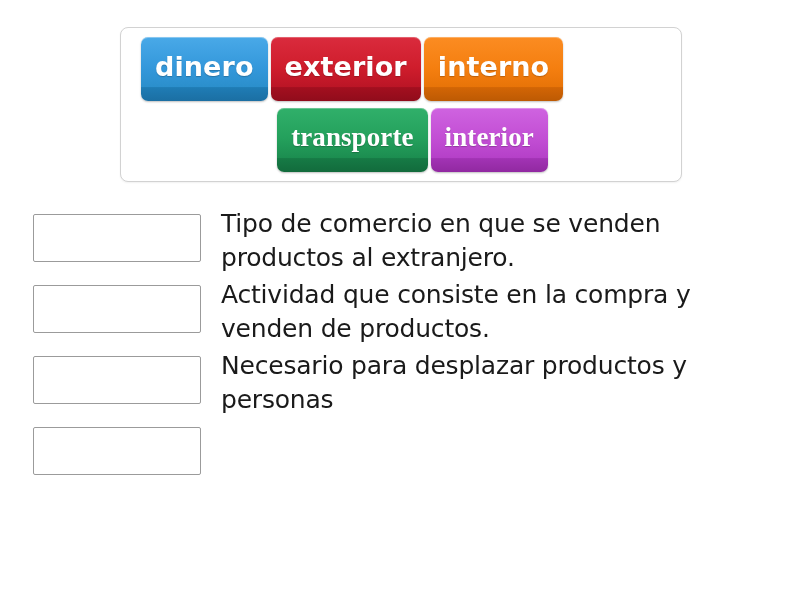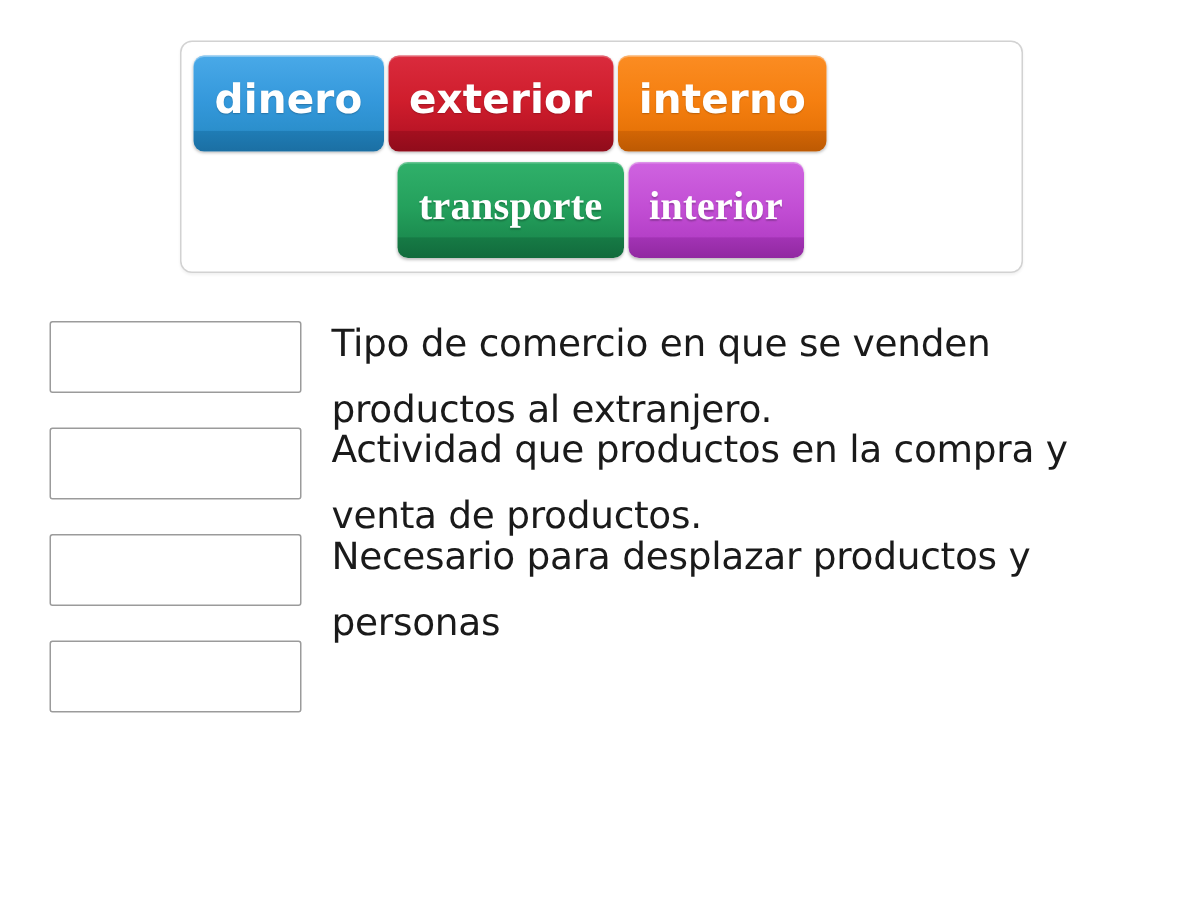--- a/index.html
+++ b/index.html
@@ -25,21 +25,21 @@
     height: 155px;
     box-sizing: border-box;
     background: #ffffff;
     border: 1px solid #d2d2d2;
     border-radius: 8px;
     box-shadow: 0 1px 2px rgba(0,0,0,0.06);
   }
 
   .tile-row {
     position: absolute;
-    left: 0;
+    left: 12px;
     width: 100%;
     height: 70px;
     display: flex;
     align-items: flex-start;
   }
   #tile-row-1 { top: 9px;  justify-content: flex-start; padding-left: 8px; }
   #tile-row-2 { top: 80px; justify-content: center; font-family: Liberation Serif, serif; }
 
   .tile {
     position: relative;
@@ -102,21 +102,21 @@
     box-sizing: border-box;
     border: 1px solid #9b9b9b;
     background: #ffffff;
     border-radius: 2px;
     margin-top: 7px;
   }
   .definition {
     flex: 1;
     margin-left: 20px;
     font-size: 25px;
-    line-height: 44px;
+    line-height: 34px;
     color: #1a1a1a;
     font-family: "DejaVu Sans", sans-serif;
     letter-spacing: -0.2px;
   }
 </style>
 </head>
 <body>
 
 <div id="tile-tray">
   <div class="tile-row" id="tile-row-1">
@@ -132,21 +132,21 @@
 
 <div id="question-list">
 
   <div class="question-row">
     <div class="drop-zone"></div>
     <div class="definition">Tipo de comercio en que se venden productos al extranjero.</div>
   </div>
 
   <div class="question-row">
     <div class="drop-zone"></div>
-    <div class="definition">Actividad que productos en la compra y venta de productos.</div>
+    <div class="definition">Actividad que consiste en la compra y venden de productos.</div>
   </div>
 
   <div class="question-row">
     <div class="drop-zone"></div>
     <div class="definition">Necesario para desplazar productos y personas</div>
   </div>
 
 
   <div class="question-row">
     <div class="drop-zone"></div>

